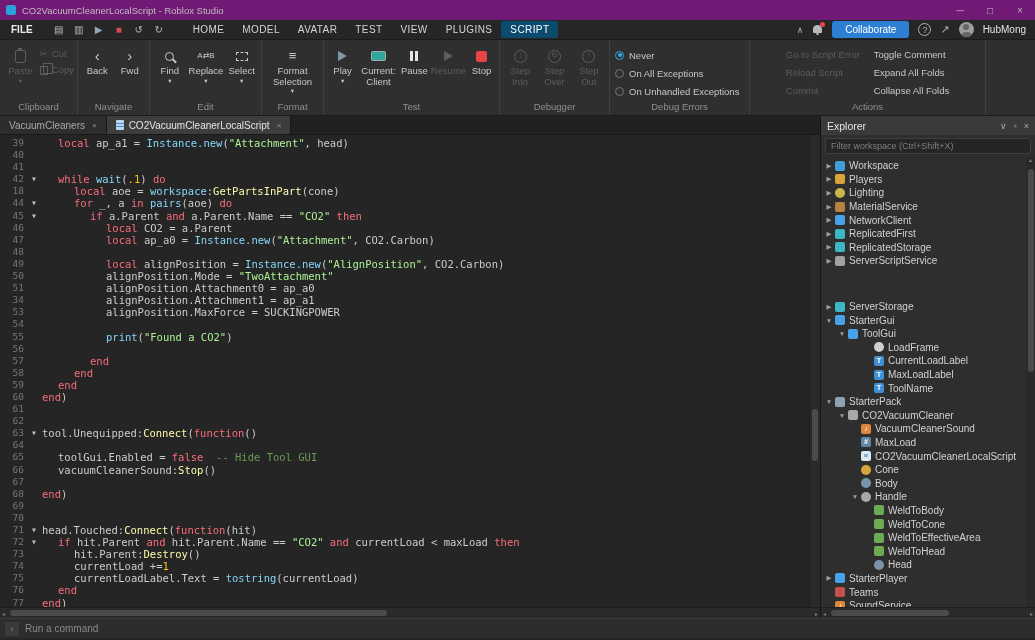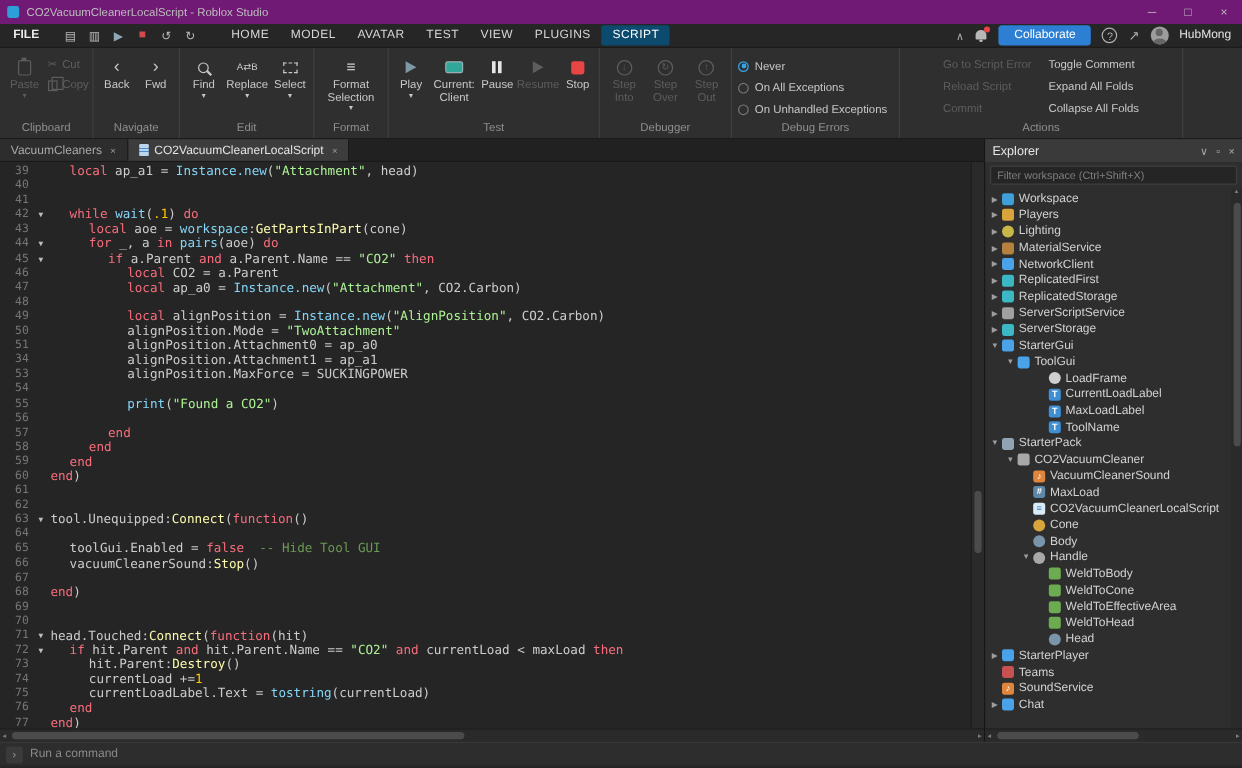--- a/index.html
+++ b/index.html
@@ -357,21 +357,21 @@
           <span class="etab-label">CO2VacuumCleanerLocalScript</span>
           <span class="etab-close">×</span>
         </div>
       </div>
     <div class="editor-wrap">
       <div class="code-area">
           <div class="cline"><span class="lnum">39</span><span class="foldcol"></span><span class="ltext" style="padding-left: 16px;"><span class="tok-k">local</span><span class="tok-p"> ap_a1 = </span><span class="tok-b">Instance.new</span><span class="tok-p">(</span><span class="tok-s">"Attachment"</span><span class="tok-p">, head)</span></span></div>
           <div class="cline"><span class="lnum">40</span><span class="foldcol"></span><span class="ltext" style="padding-left: 0px;"></span></div>
           <div class="cline"><span class="lnum">41</span><span class="foldcol"></span><span class="ltext" style="padding-left: 0px;"></span></div>
           <div class="cline"><span class="lnum">42</span><span class="foldcol">▼</span><span class="ltext" style="padding-left: 16px;"><span class="tok-k">while</span><span class="tok-p"> </span><span class="tok-b">wait</span><span class="tok-p">(</span><span class="tok-n">.1</span><span class="tok-p">) </span><span class="tok-k">do</span></span></div>
-          <div class="cline"><span class="lnum">43</span><span class="foldcol"></span><span class="ltext" style="padding-left: 32px;"><span class="tok-k">local</span><span class="tok-p"> aoe = </span><span class="tok-b">workspace</span><span class="tok-p">:</span><span class="tok-m">GetPartsInPart</span><span class="tok-p">(cone)</span></span></div>
+          <div class="cline"><span class="lnum">18</span><span class="foldcol"></span><span class="ltext" style="padding-left: 32px;"><span class="tok-k">local</span><span class="tok-p"> aoe = </span><span class="tok-b">workspace</span><span class="tok-p">:</span><span class="tok-m">GetPartsInPart</span><span class="tok-p">(cone)</span></span></div>
           <div class="cline"><span class="lnum">44</span><span class="foldcol">▼</span><span class="ltext" style="padding-left: 32px;"><span class="tok-k">for</span><span class="tok-p"> _, a </span><span class="tok-k">in</span><span class="tok-p"> </span><span class="tok-b">pairs</span><span class="tok-p">(aoe) </span><span class="tok-k">do</span></span></div>
           <div class="cline"><span class="lnum">45</span><span class="foldcol">▼</span><span class="ltext" style="padding-left: 48px;"><span class="tok-k">if</span><span class="tok-p"> a.Parent </span><span class="tok-k">and</span><span class="tok-p"> a.Parent.Name == </span><span class="tok-s">"CO2"</span><span class="tok-p"> </span><span class="tok-k">then</span></span></div>
           <div class="cline"><span class="lnum">46</span><span class="foldcol"></span><span class="ltext" style="padding-left: 64px;"><span class="tok-k">local</span><span class="tok-p"> CO2 = a.Parent</span></span></div>
           <div class="cline"><span class="lnum">47</span><span class="foldcol"></span><span class="ltext" style="padding-left: 64px;"><span class="tok-k">local</span><span class="tok-p"> ap_a0 = </span><span class="tok-b">Instance.new</span><span class="tok-p">(</span><span class="tok-s">"Attachment"</span><span class="tok-p">, CO2.Carbon)</span></span></div>
           <div class="cline"><span class="lnum">48</span><span class="foldcol"></span><span class="ltext" style="padding-left: 0px;"></span></div>
           <div class="cline"><span class="lnum">49</span><span class="foldcol"></span><span class="ltext" style="padding-left: 64px;"><span class="tok-k">local</span><span class="tok-p"> alignPosition = </span><span class="tok-b">Instance.new</span><span class="tok-p">(</span><span class="tok-s">"AlignPosition"</span><span class="tok-p">, CO2.Carbon)</span></span></div>
           <div class="cline"><span class="lnum">50</span><span class="foldcol"></span><span class="ltext" style="padding-left: 64px;"><span class="tok-p">alignPosition.Mode = </span><span class="tok-s">"TwoAttachment"</span></span></div>
           <div class="cline"><span class="lnum">51</span><span class="foldcol"></span><span class="ltext" style="padding-left: 64px;"><span class="tok-p">alignPosition.Attachment0 = ap_a0</span></span></div>
           <div class="cline"><span class="lnum">34</span><span class="foldcol"></span><span class="ltext" style="padding-left: 64px;"><span class="tok-p">alignPosition.Attachment1 = ap_a1</span></span></div>
           <div class="cline"><span class="lnum">53</span><span class="foldcol"></span><span class="ltext" style="padding-left: 64px;"><span class="tok-p">alignPosition.MaxForce = SUCKINGPOWER</span></span></div>
@@ -458,21 +458,21 @@
           <div class="titem" style="padding-left: 3px;">
             <span class="tarrow">▶</span>
             <span class="ticon" style="background: rgb(59, 184, 196);"></span>
             <span class="tlabel">ReplicatedStorage</span>
           </div>
           <div class="titem" style="padding-left: 3px;">
             <span class="tarrow">▶</span>
             <span class="ticon" style="background: rgb(160, 160, 160);"></span>
             <span class="tlabel">ServerScriptService</span>
           </div>
-          <div class="titem" style="padding-left: 3px;">
+          <div class="titem" style="padding-left: 3px; margin-top: 32px;">
             <span class="tarrow">▶</span>
             <span class="ticon" style="background: rgb(59, 184, 196);"></span>
             <span class="tlabel">ServerStorage</span>
           </div>
           <div class="titem" style="padding-left: 3px;">
             <span class="tarrow">▼</span>
             <span class="ticon" style="background: rgb(74, 163, 232);"></span>
             <span class="tlabel">StarterGui</span>
           </div>
           <div class="titem" style="padding-left: 16px;">

